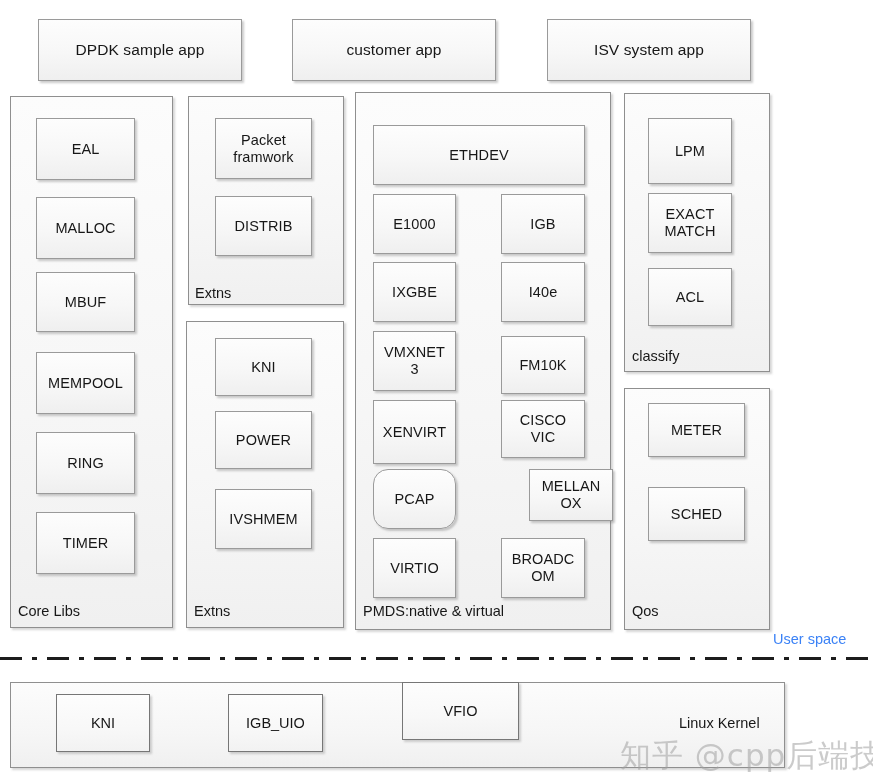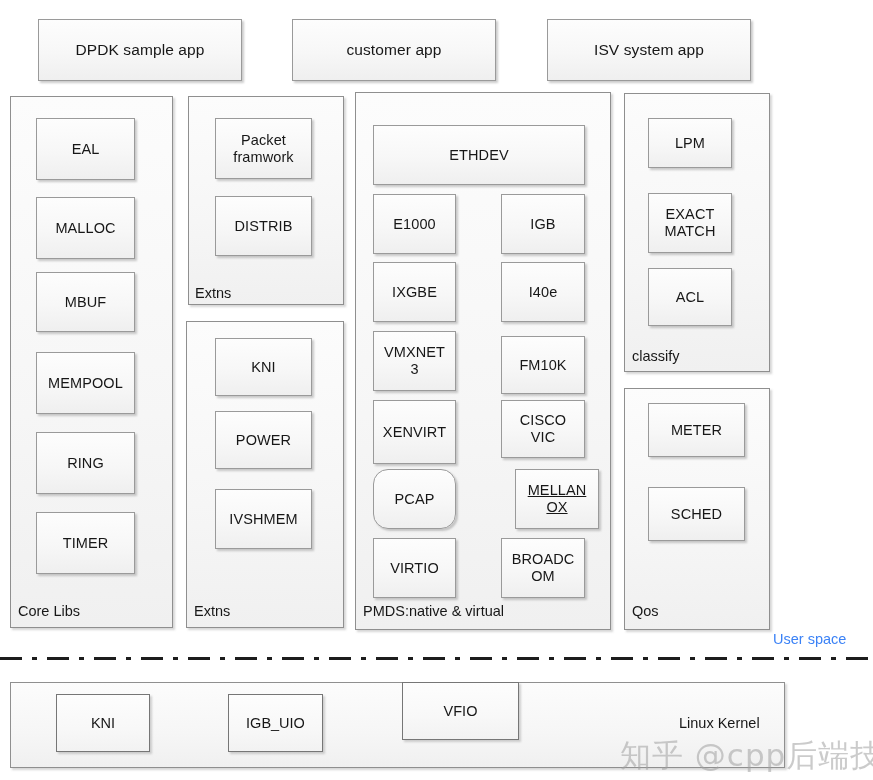--- a/index.html
+++ b/index.html
@@ -141,28 +141,28 @@
     <div class="node box" style="left: 501px; top: 194px; width: 84px; height: 60px;">IGB</div>
     <div class="node box" style="left: 373px; top: 262px; width: 83px; height: 60px;">IXGBE</div>
     <div class="node box" style="left: 501px; top: 262px; width: 84px; height: 60px;">I40e</div>
     <div class="node box" style="left: 373px; top: 331px; width: 83px; height: 60px;">VMXNET
 3</div>
     <div class="node box" style="left: 501px; top: 336px; width: 84px; height: 58px;">FM10K</div>
     <div class="node box" style="left: 373px; top: 400px; width: 83px; height: 64px;">XENVIRT</div>
     <div class="node box" style="left: 501px; top: 400px; width: 84px; height: 58px;">CISCO
 VIC</div>
     <div class="node box" style="left: 373px; top: 469px; width: 83px; height: 60px; border-radius: 15px;">PCAP</div>
-    <div class="node box" style="left: 515px; top: 469px; width: 84px; height: 60px; text-decoration: underline;">MELLAN
+    <div class="node box" style="left: 529px; top: 469px; width: 84px; height: 52px;">MELLAN
 OX</div>
     <div class="node box" style="left: 373px; top: 538px; width: 83px; height: 60px;">VIRTIO</div>
     <div class="node box" style="left: 501px; top: 538px; width: 84px; height: 60px; text-align: center;">BROADC
 OM</div>
     <div class="node group" style="left: 624px; top: 93px; width: 146px; height: 279px;"></div>
     <div class="group-label" style="left: 632px; top: 348px;">classify</div>
-    <div class="node box" style="left: 648px; top: 118px; width: 84px; height: 50px; text-align: center;">LPM</div>
+    <div class="node box" style="left: 648px; top: 118px; width: 84px; height: 66px; text-align: center;">LPM</div>
     <div class="node box" style="left: 648px; top: 193px; width: 84px; height: 60px;">EXACT
 MATCH</div>
     <div class="node box" style="left: 648px; top: 268px; width: 84px; height: 58px;">ACL</div>
     <div class="node group" style="left: 624px; top: 388px; width: 146px; height: 242px;"></div>
     <div class="group-label" style="left: 632px; top: 603px;">Qos</div>
     <div class="node box" style="left: 648px; top: 403px; width: 97px; height: 54px;">METER</div>
     <div class="node box" style="left: 648px; top: 487px; width: 97px; height: 54px;">SCHED</div>
     <div class="plain-label" style="left: 773px; top: 631px;">User space</div>
     <div class="node divider" style="left: 0px; top: 657px; width: 873px;"></div>
     <div class="node group" style="left: 10px; top: 682px; width: 775px; height: 86px;"></div>

